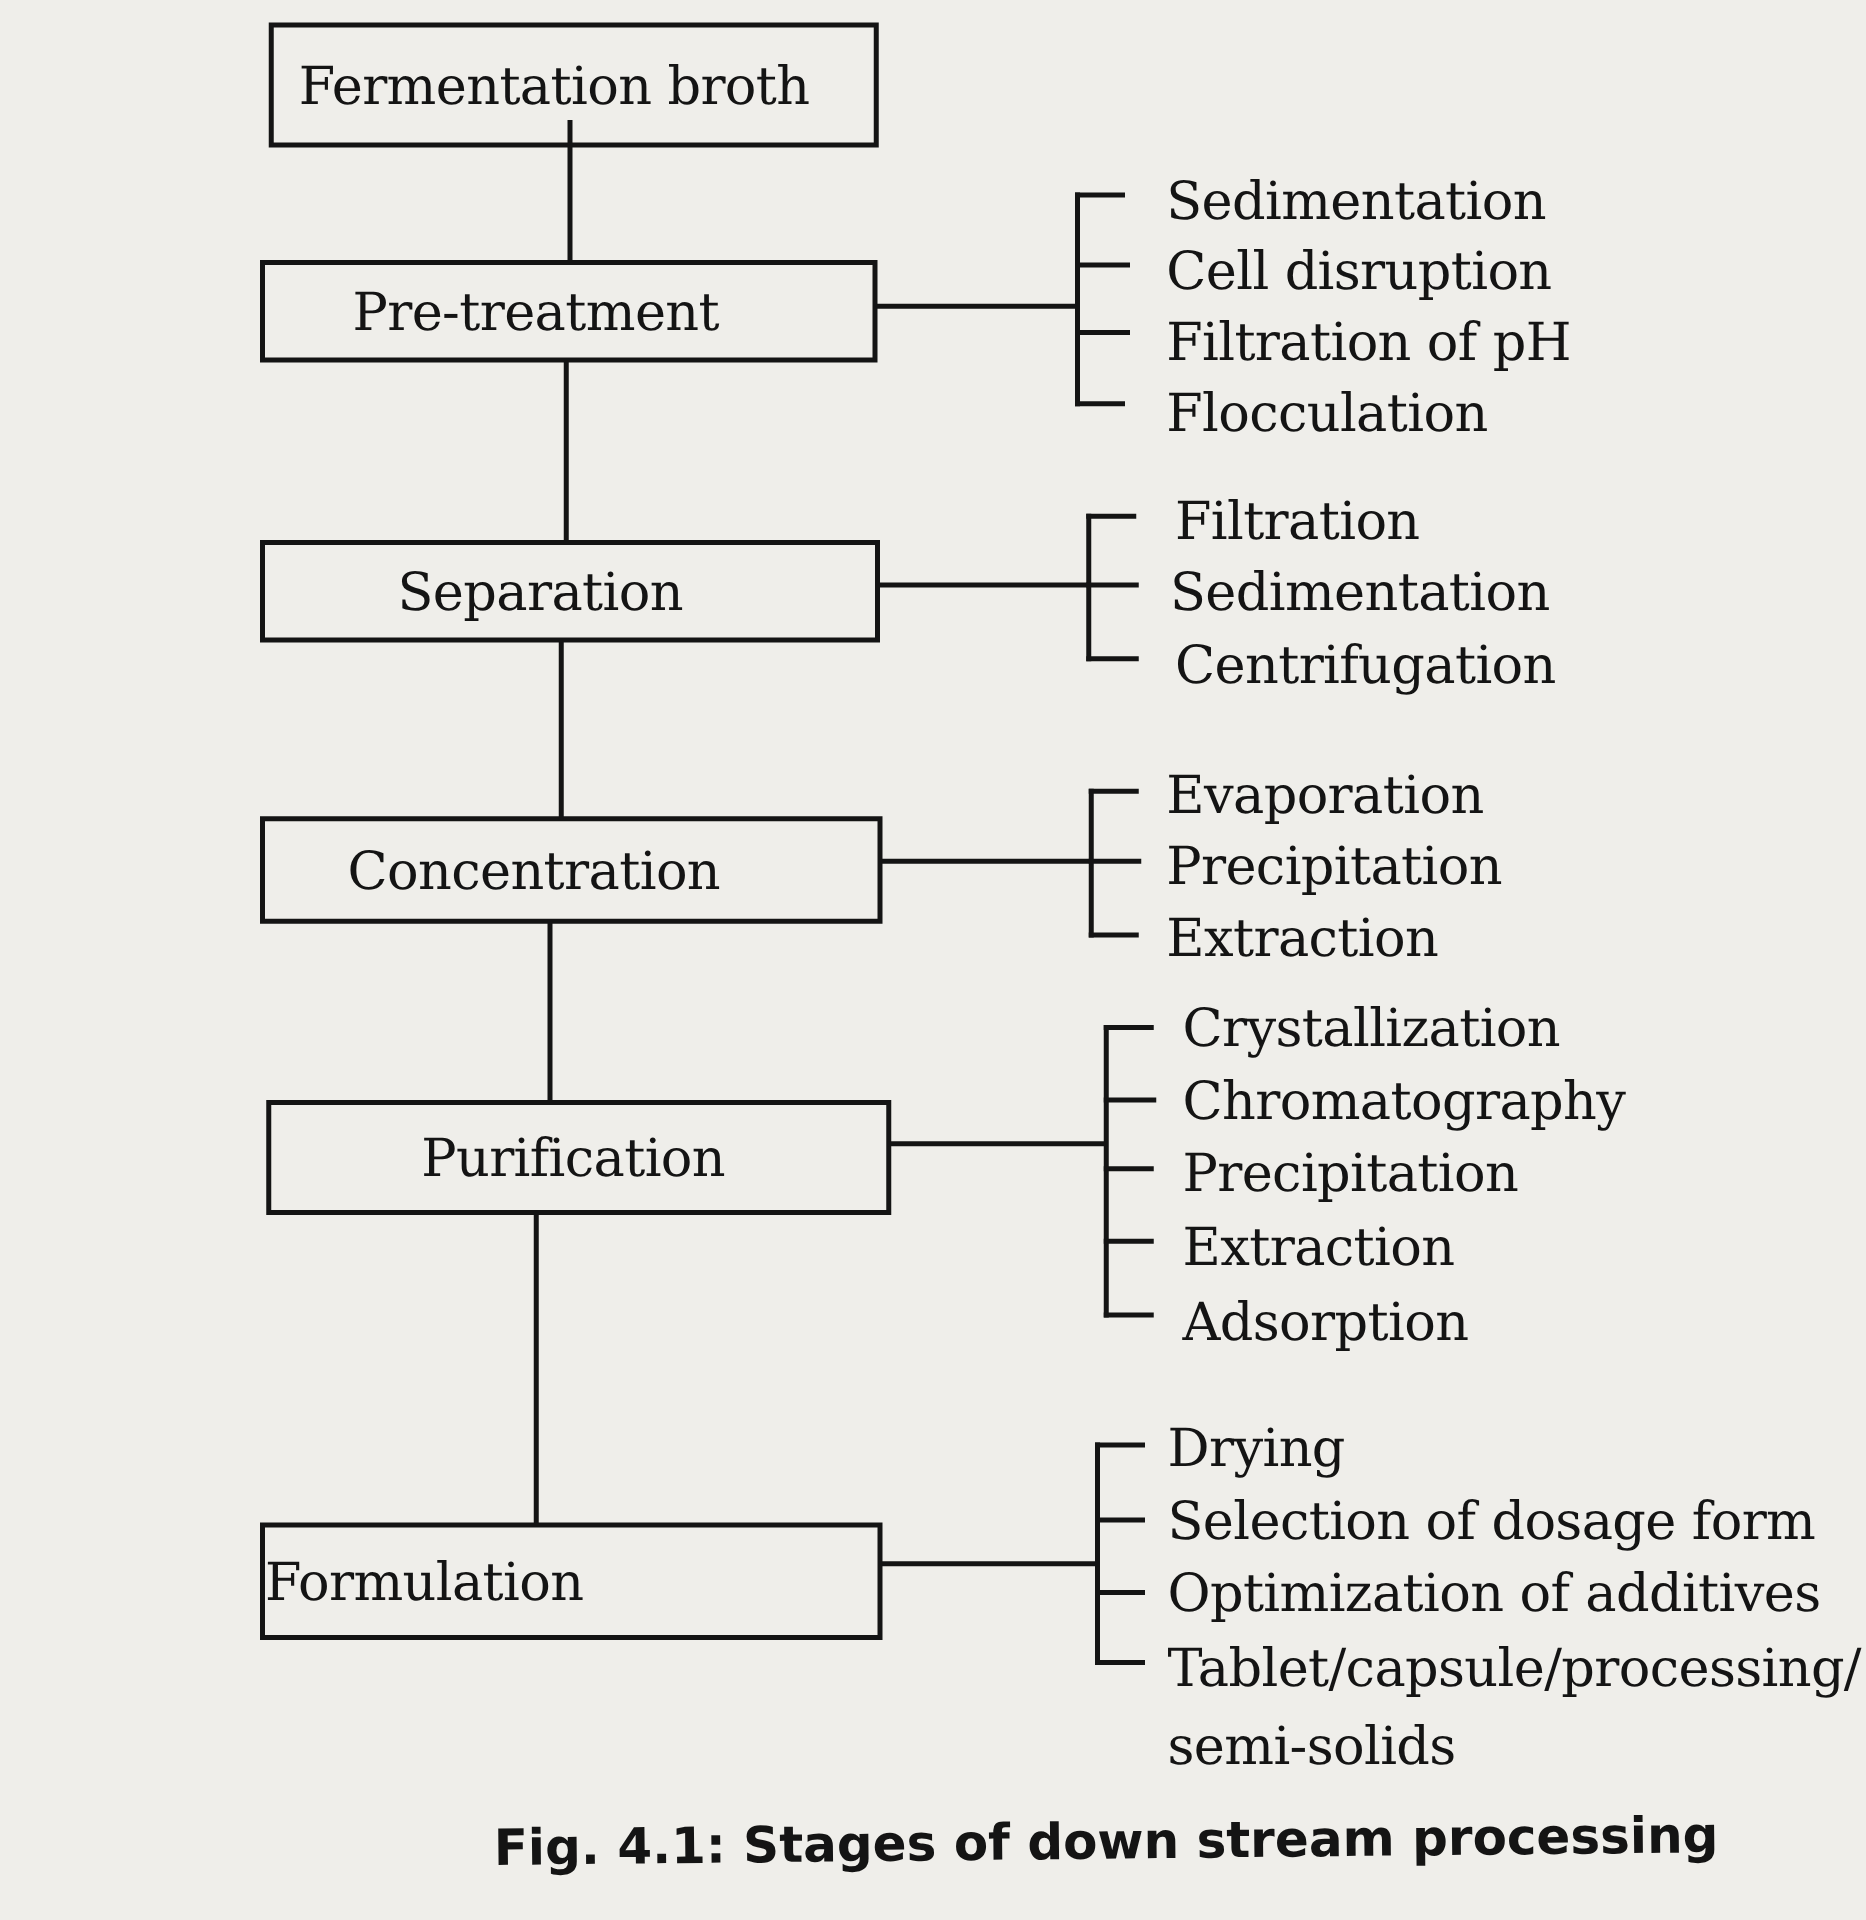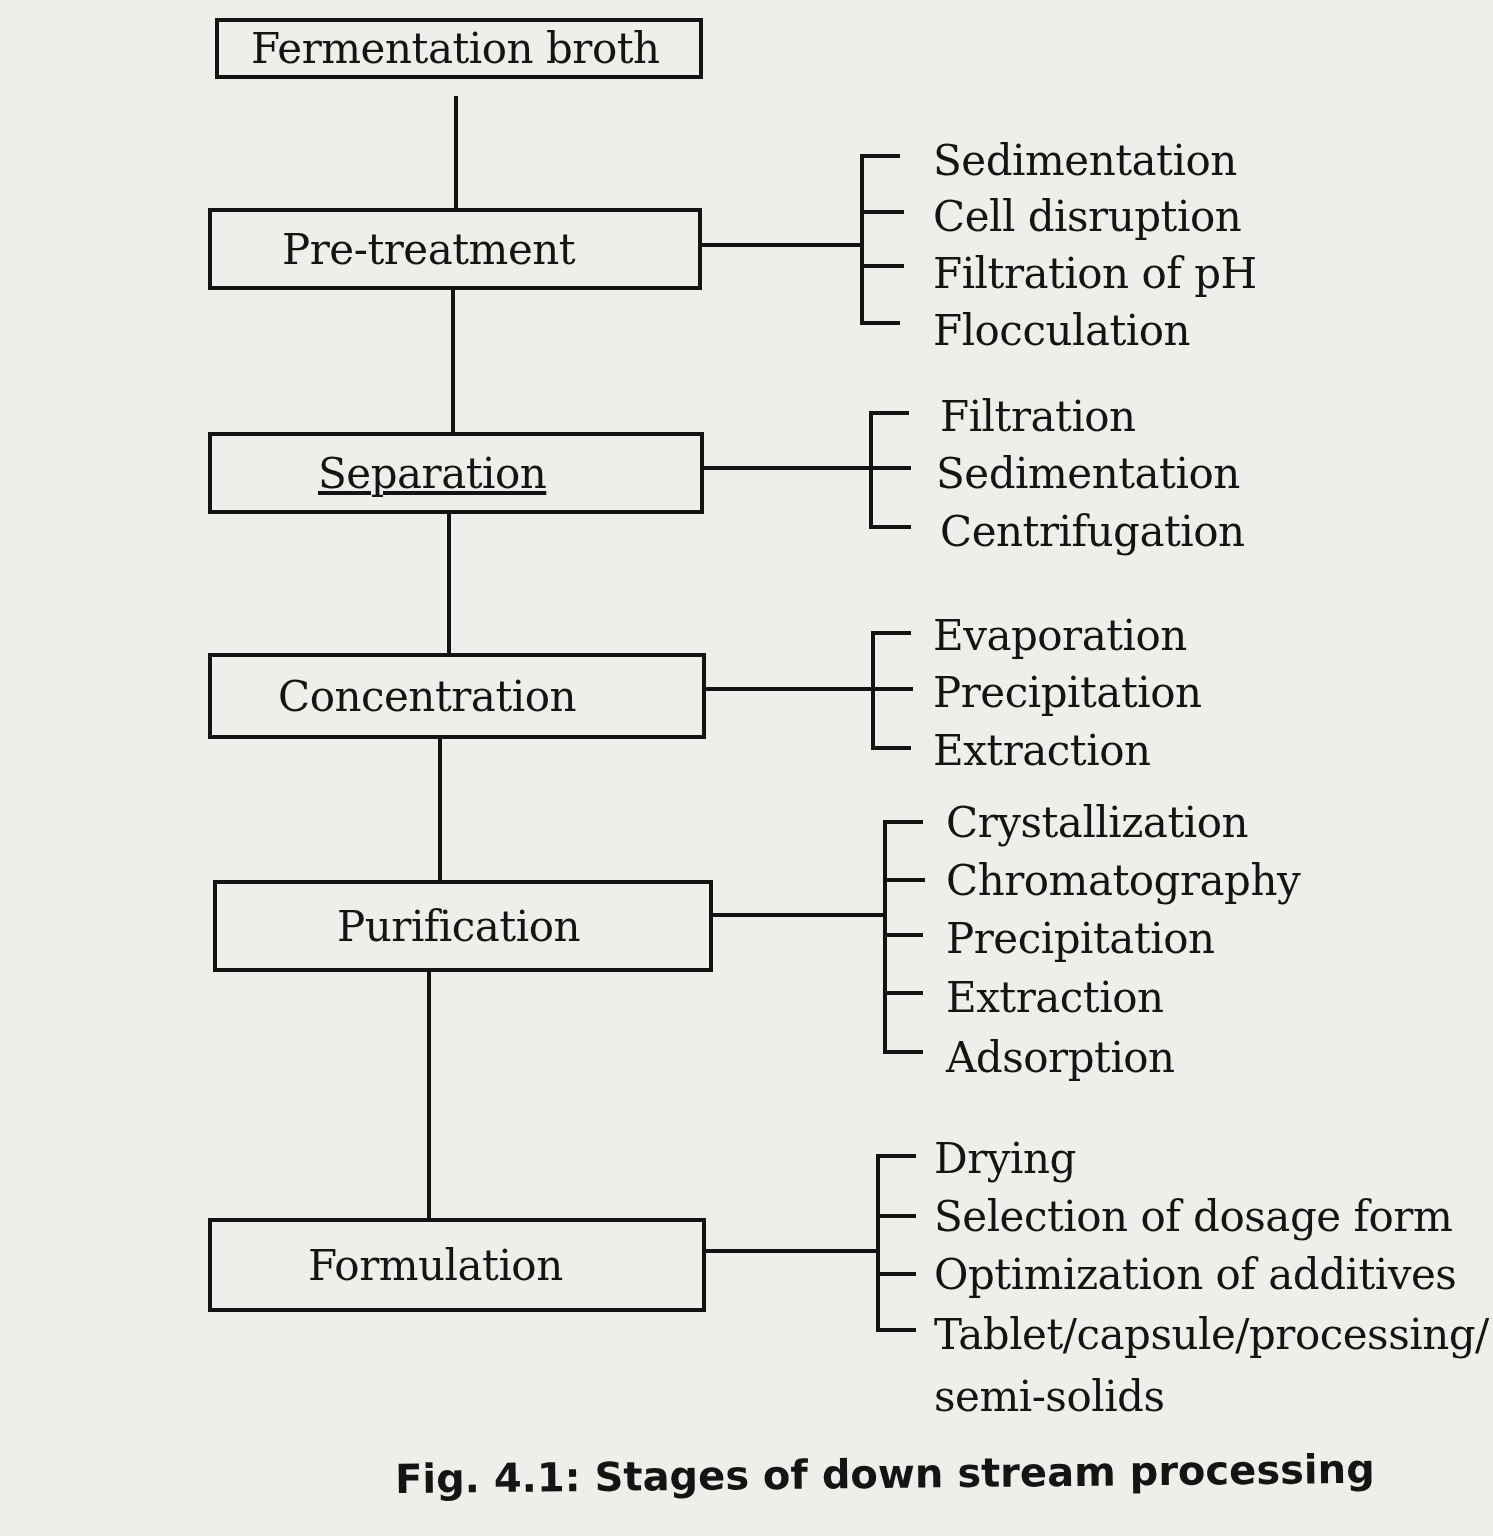--- a/index.html
+++ b/index.html
@@ -20,36 +20,36 @@
   }
   .caption {
     position:absolute; left:395px; top:1456px;
     font-family:"DejaVu Sans", sans-serif; font-weight:bold; font-size:40px;
     white-space:nowrap; transform:rotate(-0.6deg); transform-origin:left center;
   }
 </style>
 </head>
 <body>
 
-<div class="box" style="left:215px;top:18px;width:488px;height:61px;padding-left:32px;">
+<div class="box" style="left:215px;top:18px;width:488px;height:100px;padding-left:20px;">
   <span>Fermentation broth</span>
 </div>
 <div class="box" style="left:208px;top:208px;width:494px;height:82px;padding-left:70px;">
   <span>Pre-treatment</span>
 </div>
-<div class="box" style="left:208px;top:432px;width:496px;height:82px;padding-left:106px;text-decoration:underline;">
+<div class="box" style="left:208px;top:432px;width:496px;height:82px;padding-left:106px;">
   <span>Separation</span>
 </div>
 <div class="box" style="left:208px;top:653px;width:498px;height:86px;padding-left:66px;">
   <span>Concentration</span>
 </div>
 <div class="box" style="left:213px;top:880px;width:500px;height:92px;padding-left:120px;">
   <span>Purification</span>
 </div>
-<div class="box" style="left:208px;top:1218px;width:498px;height:94px;padding-left:96px;">
+<div class="box" style="left:208px;top:1218px;width:498px;height:94px;">
   <span>Formulation</span>
 </div>
 
 <div class="vline" style="left:454px;top:96px;height:114px;"></div>
 <div class="vline" style="left:451px;top:288px;height:146px;"></div>
 <div class="vline" style="left:447px;top:512px;height:143px;"></div>
 <div class="vline" style="left:438px;top:737px;height:145px;"></div>
 <div class="vline" style="left:427px;top:970px;height:250px;"></div>
 
 <div class="hline" style="left:700px;top:243px;width:162px;"></div>

